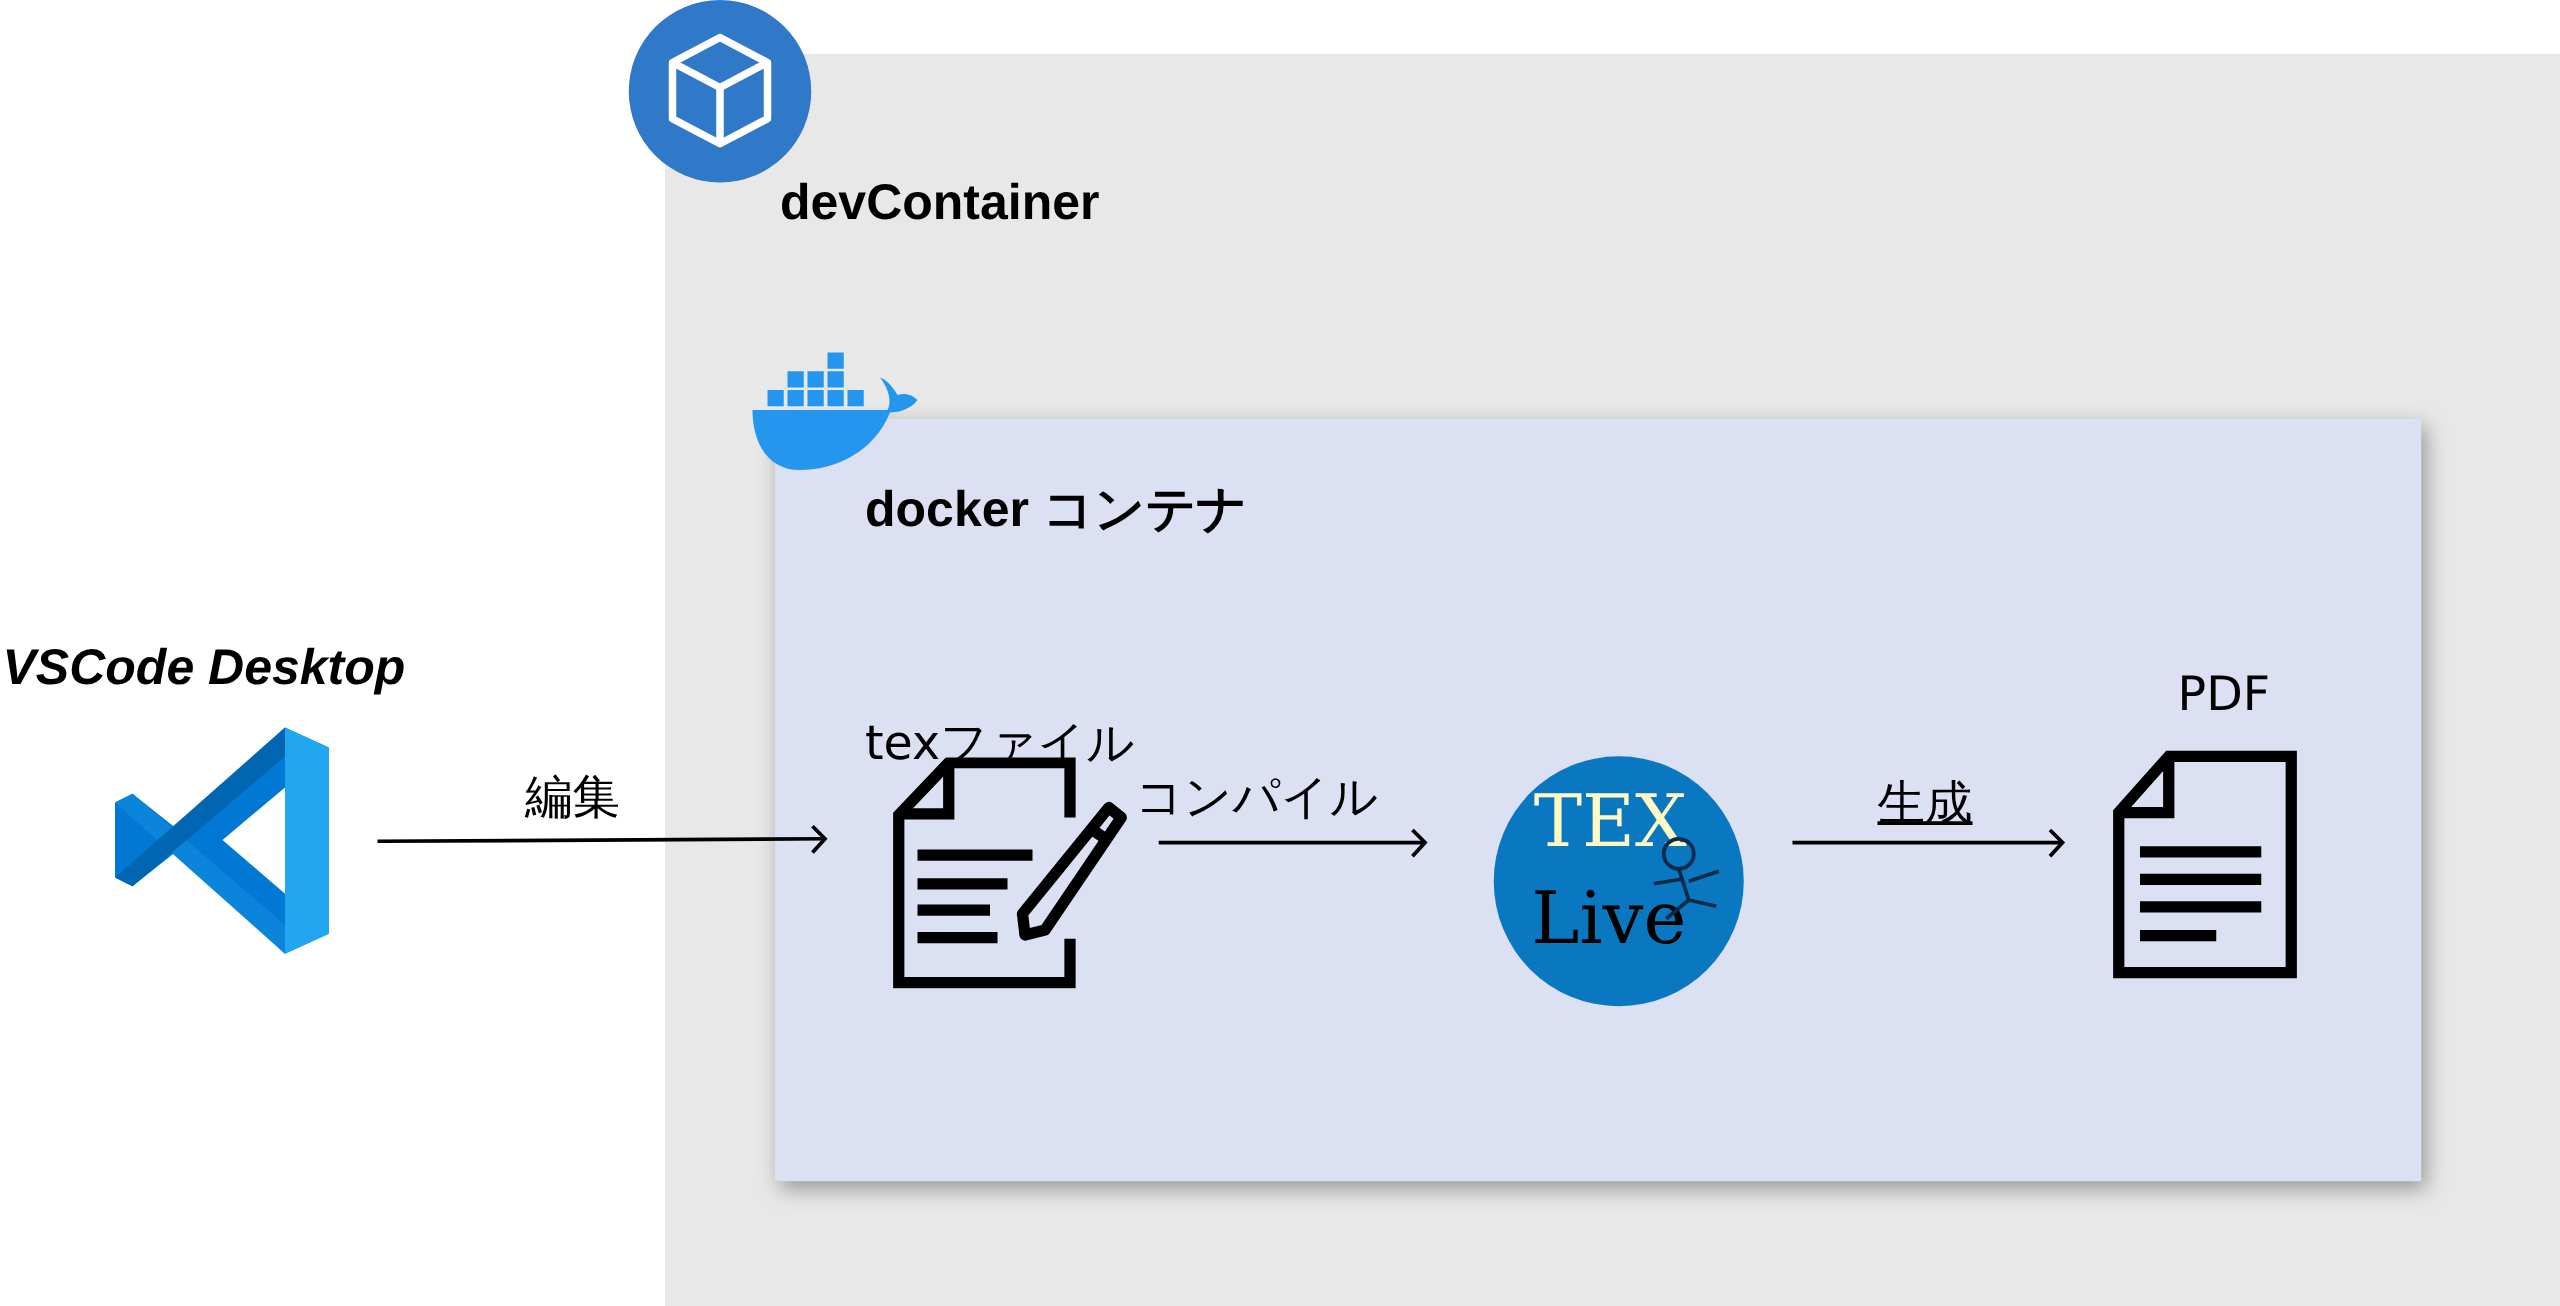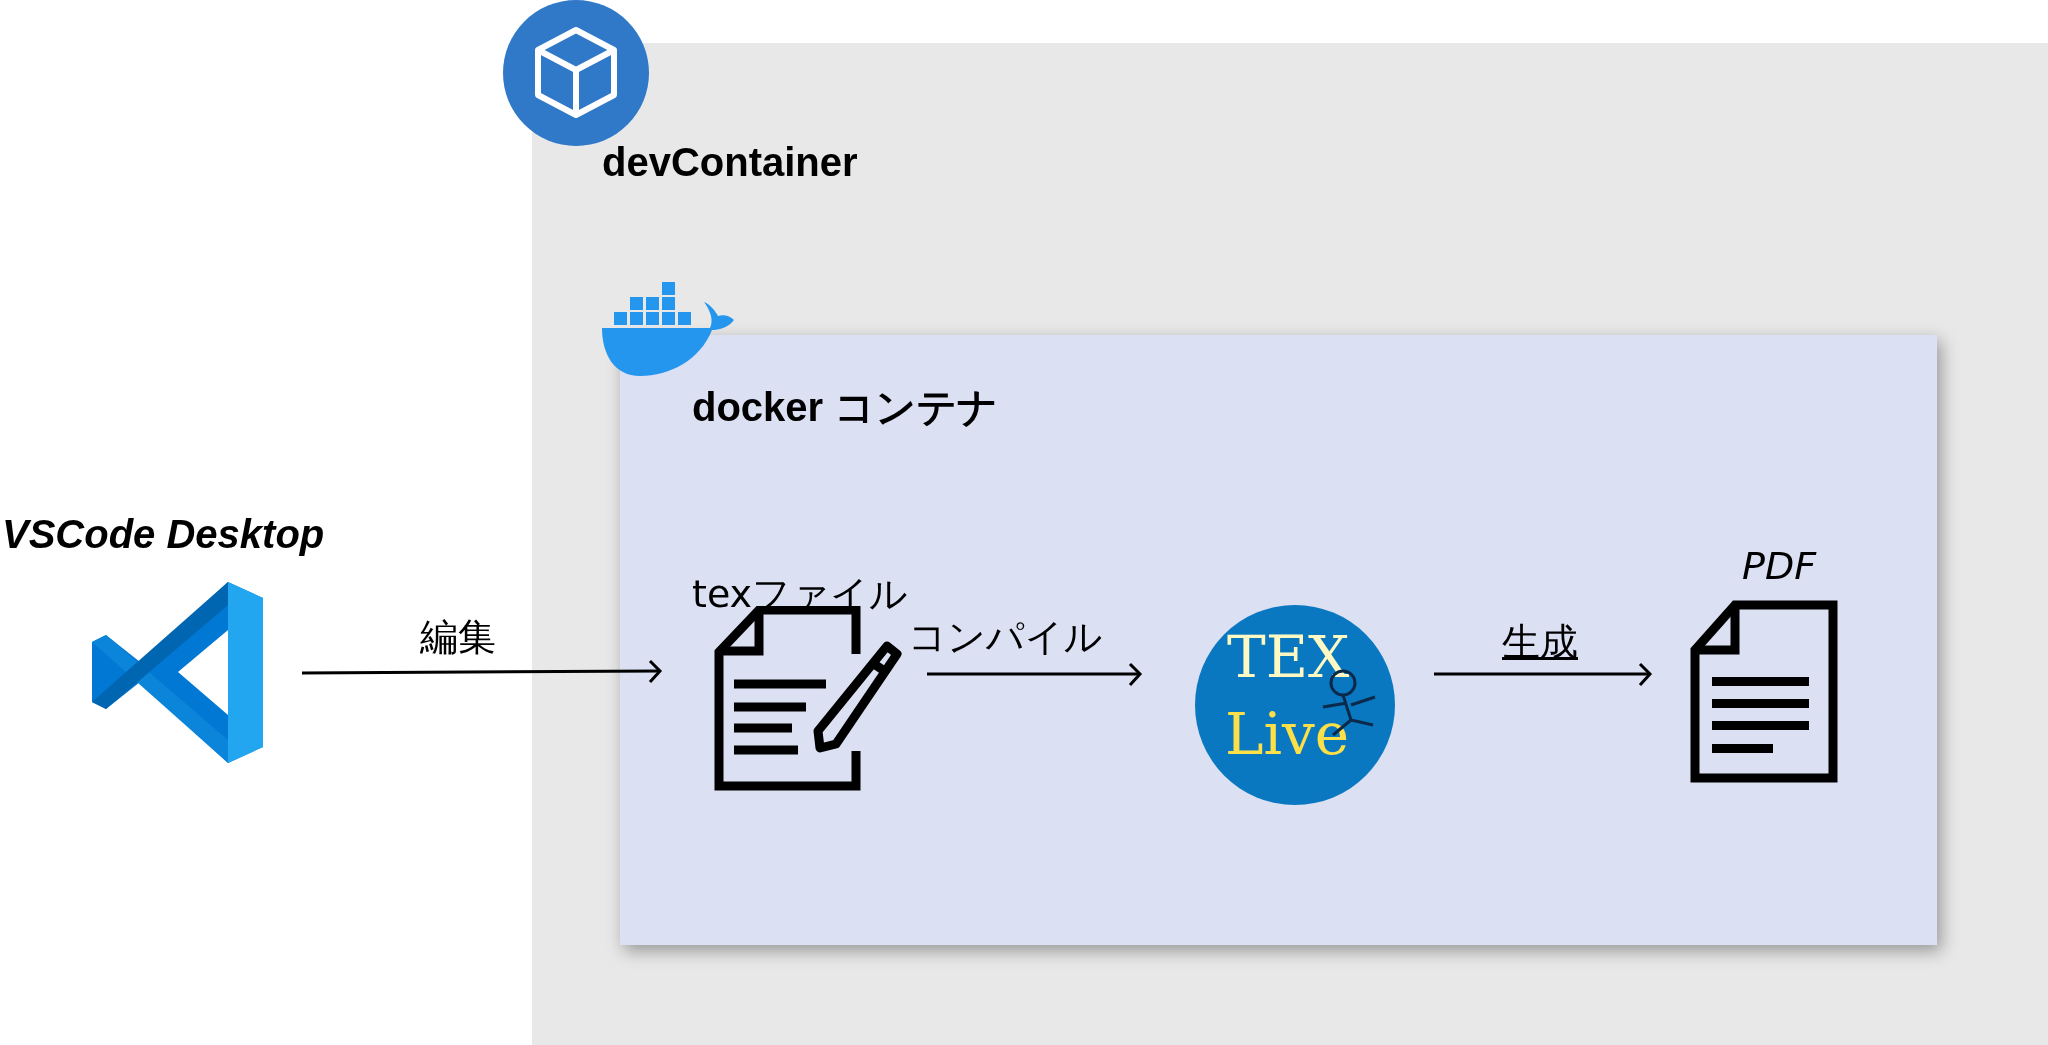--- a/index.html
+++ b/index.html
@@ -18,21 +18,21 @@
 <div class="abs devc"></div>
 <div class="abs devc-icon">
   <svg width="146" height="146" viewBox="0 0 146 146">
     <g fill="none" stroke="#fff" stroke-width="6" stroke-linejoin="round">
       <polygon points="73,30 111,50 111,95 73,115 35,95 35,50"></polygon>
       <polyline points="35,50 73,70 111,50"></polyline>
       <line x1="73" y1="70" x2="73" y2="115"></line>
     </g>
   </svg>
 </div>
-<div class="abs title" style="left:602px;top:140px;">devContainer</div>
+<div class="abs title" style="left:624px;top:140px;">devContainer</div>
 
 <div class="abs docker"></div>
 <div class="abs" style="left:600px;top:280px;">
   <svg width="135" height="100" viewBox="0 0 135 100">
     <g fill="#2496ed">
       <rect x="62" y="2" width="13" height="13"></rect>
       <rect x="30" y="17" width="13" height="13"></rect>
         <rect x="46" y="17" width="13" height="13"></rect>
         <rect x="62" y="17" width="13" height="13"></rect>
       <rect x="14" y="32" width="13" height="13"></rect>
@@ -81,36 +81,36 @@
 </div>
 
 <div class="abs lbl" style="left:908px;top:612px;">コンパイル</div>
 <svg class="arrow" style="left:925px;top:660px;" width="220" height="30">
   <line x1="2" y1="14" x2="215" y2="14" stroke="#000" stroke-width="3"></line>
   <polyline points="205,4 215,14 205,25" fill="none" stroke="#000" stroke-width="3"></polyline>
 </svg>
 
 <div class="abs" style="left:1195px;top:605px;width:200px;height:200px;border-radius:50%;background:#0a78c0;">
   <div class="abs" style="left:32px;top:18px;font-family:'DejaVu Serif',serif;font-size:58px;color:#fef9c3;">TEX</div>
-  <div class="abs" style="left:30px;top:95px;font-family:'DejaVu Serif',serif;font-size:58px;color:#fde047;">Live</div>
+  <div class="abs" style="left:30px;top:95px;font-family:'DejaVu Serif',serif;font-size:58px;color:#000000;">Live</div>
   <svg class="abs" style="left:118px;top:60px;" width="80" height="80">
     <g fill="none" stroke="#0b2a4a" stroke-width="3">
       <circle cx="30" cy="18" r="12"></circle>
       <path d="M30,30 L38,55 L60,60 M38,55 L20,70 M34,38 L10,42 M38,40 L62,32"></path>
     </g>
   </svg>
 </div>
 
 <div class="abs lbl" style="left:1502px;top:617px;text-decoration:underline;">生成</div>
 <svg class="arrow" style="left:1432px;top:660px;" width="225" height="30">
   <line x1="2" y1="14" x2="218" y2="14" stroke="#000" stroke-width="3"></line>
   <polyline points="208,4 218,14 208,25" fill="none" stroke="#000" stroke-width="3"></polyline>
 </svg>
 
-<div class="abs lbl" style="left:1742px;top:544px;font-style:italic;">PDF</div>
+<div class="abs lbl" style="left:1742px;top:533px;">PDF</div>
 <div class="abs" style="left:1690px;top:600px;">
   <svg width="150" height="185" viewBox="0 0 150 185">
     <g fill="none" stroke="#000" stroke-width="9">
       <polygon points="45,5 143,5 143,178 5,178 5,50"></polygon>
       <polyline points="45,5 45,50 5,50"></polyline>
     </g>
     <g fill="#000">
       <rect x="22" y="77" width="97" height="9"></rect>
       <rect x="22" y="99" width="97" height="9"></rect>
       <rect x="22" y="121" width="97" height="9"></rect>

